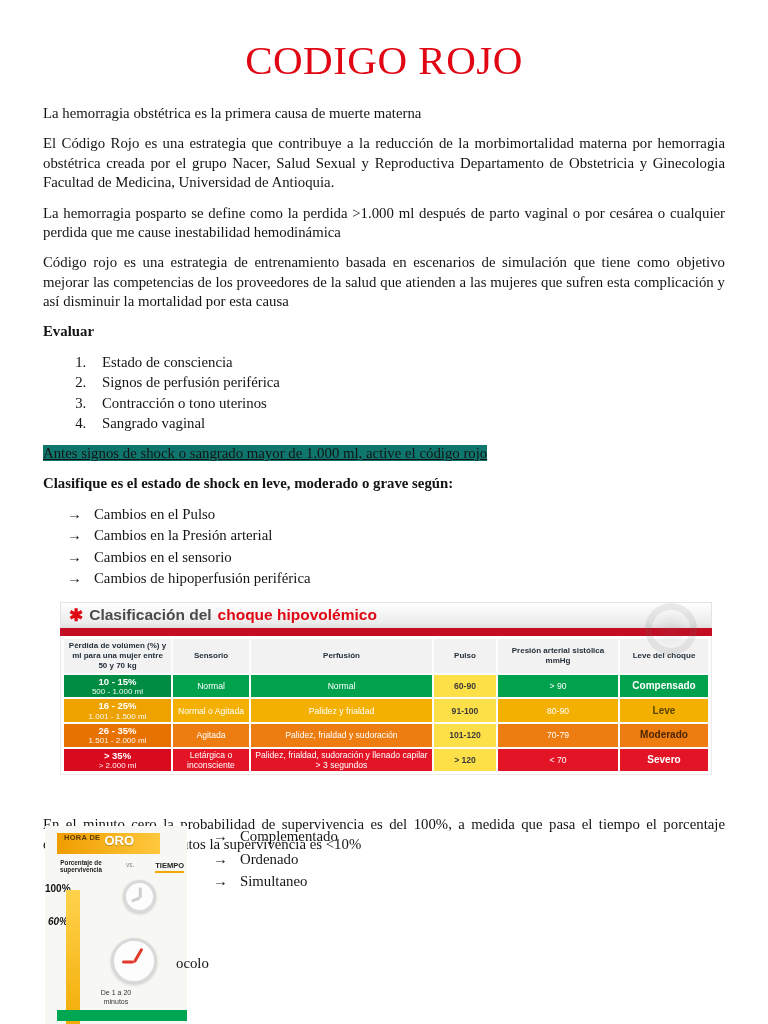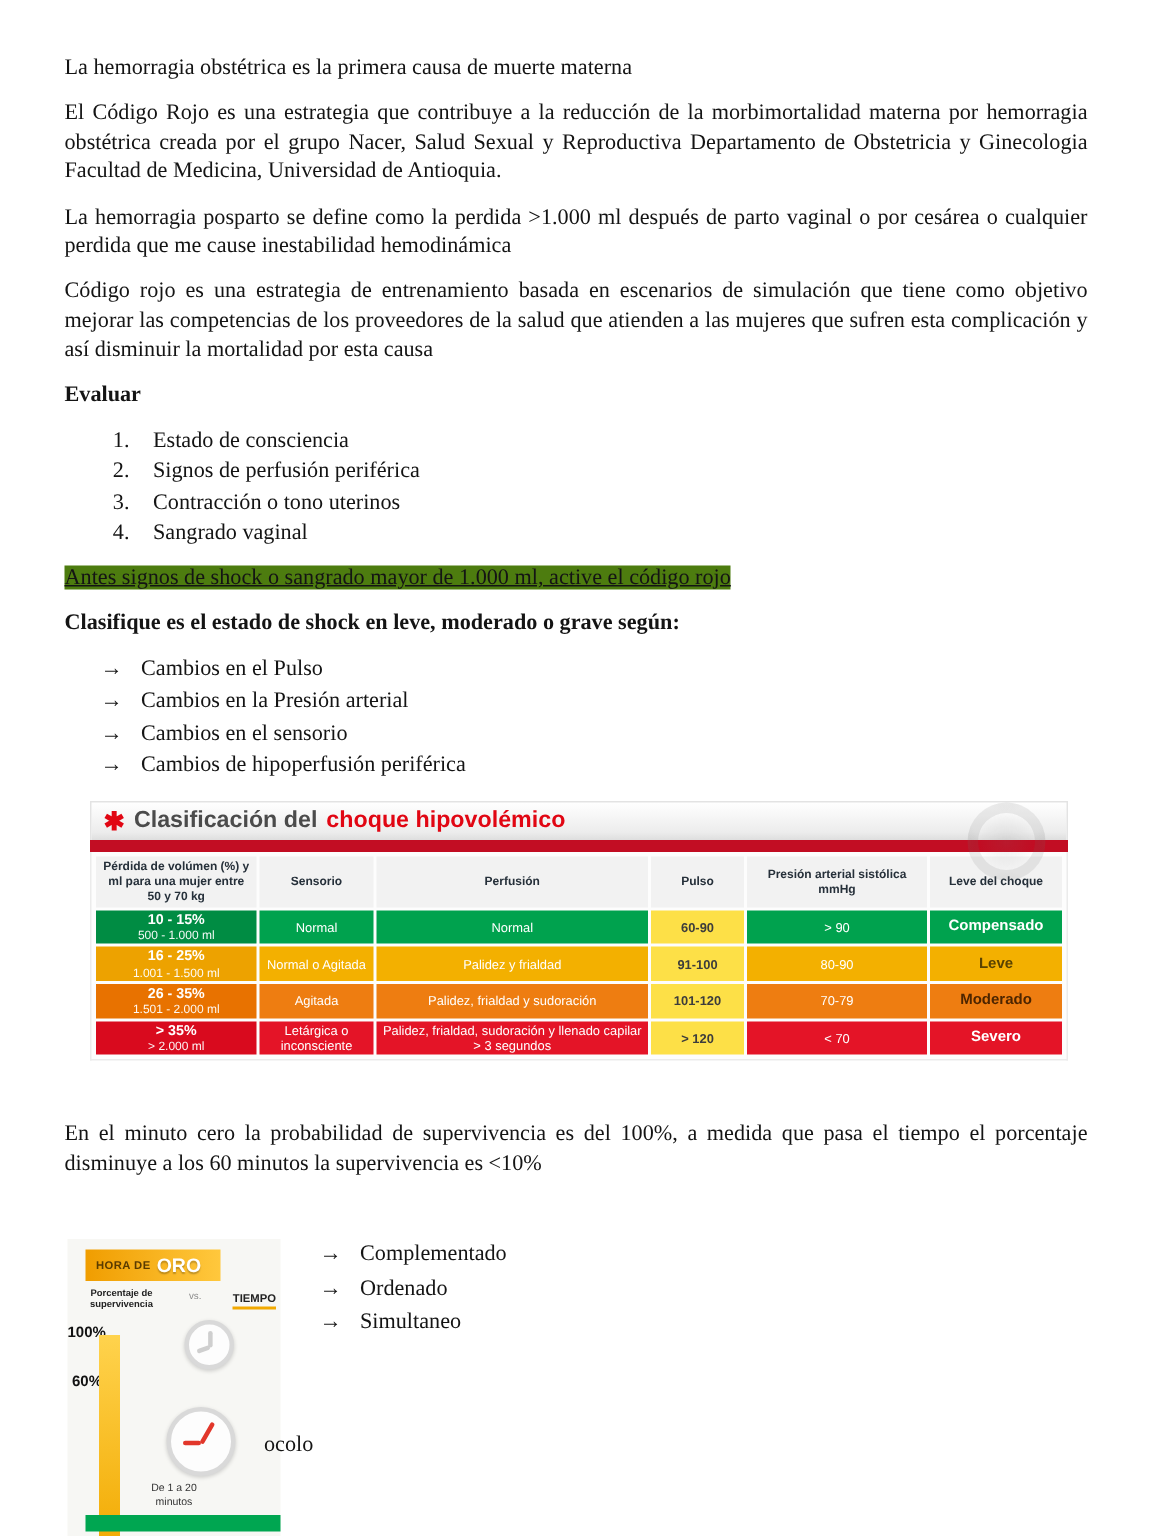--- a/index.html
+++ b/index.html
@@ -10,21 +10,21 @@
   }
   .content { padding:36px 43px 0 43px; }
   .doc-title {
     color:#e10613; font-size:41px; font-weight:400; text-align:center;
     margin-bottom:20px; letter-spacing:.5px; font-family:"Liberation Serif", serif;
   }
   .content p { text-align:justify; line-height:1.31; margin-bottom:11px; }
   .bold { font-weight:bold; }
   ol.num-list { margin:0 0 10px 0; padding-left:47px; line-height:1.32; }
   ol.num-list li { padding-left:12px; margin-bottom:1px; }
-  .hl { background:#4d7c0f; text-decoration:underline; }
+  .hl { background:#0f766e; text-decoration:underline; }
   .arrow-list { margin:0 0 10px 0; }
   .arrow-item { display:flex; padding-left:24px; line-height:1.32; margin-bottom:2px; }
   .arrow-item .arrow { width:27px; flex:none; }
 
   
   .shock-table { position:relative; width:652px; margin:13px 0 0 17px; font-family:"Liberation Sans", sans-serif; }
   .st-titlebar {
     height:26px; background:linear-gradient(180deg,#ffffff 0%,#ececec 80%,#dedede 100%);
     display:flex; align-items:center; gap:6px; padding-left:8px; border:1px solid #e3e3e3; border-bottom:none;
   }
@@ -73,33 +73,33 @@
   .figure-hora {
     position:relative; width:142px; height:210px; background:#f7f7f4; margin-right:6px; flex:none;
     font-family:"Liberation Sans", sans-serif;
   }
   .bottom-text { flex:1; padding-top:1px; }
   .bottom-text p { text-align:justify; line-height:1.31; margin-bottom:10px; }
   .bottom-text .trabajo-heading { margin:14px 0 10px 0; }
   .bottom-text .arrow-item { padding-left:20px; margin-bottom:3px; }
 
   .hora-banner {
-    position:absolute; left:12px; top:7px; width:90px; height:21px;
+    position:absolute; left:12px; top:7px; width:103px; height:21px;
     background:linear-gradient(90deg,#f09d00,#ffc83d);
-    display:flex; align-items:center; gap:4px; padding-left:7px;
+    display:flex; align-items:flex-start; gap:4px; padding-left:7px;
   }
   .hora-banner-prefix { font-size:7.5px; font-weight:bold; color:#5a3b00; letter-spacing:.3px; }
   .hora-banner-emphasis { font-size:13px; font-weight:bold; color:#fff; text-shadow:0 1px 1px rgba(0,0,0,.25); }
   .hora-axis { position:absolute; left:12px; right:3px; top:33px; display:flex; justify-content:space-between;text-align:center; }
   .axis-y { width:48px; font-size:6.3px; font-weight:bold; line-height:1.15; color:#222; }
   .axis-vs { font-size:6.5px; color:#8a8a8a; margin-top:2px; }
   .axis-x { font-size:7.5px; font-weight:bold; color:#222; border-bottom:2px solid #f2a900; padding-bottom:1px; margin-top:2px; align-self:flex-start; }
   .hora-pct { position:absolute; font-weight:bold; font-size:10px; color:#111; }
   .pct-100 { left:0; top:57px; }
-  .pct-60 { left:3px; top:90px; }
+  .pct-60 { left:3px; top:90px;font-style:italic; }
   .hora-goldbar { position:absolute; left:21px; top:64px; width:14px; height:146px; background:linear-gradient(180deg,#ffd34d,#f2a900); }
   .clock { position:absolute; background:#fdfdfd; border:3px solid #d9d9d9; border-radius:50%; box-shadow:0 1px 3px rgba(0,0,0,.18); }
   .clock1 { left:78px; top:54px; width:33px; height:33px; }
   .clock2 { left:66px; top:112px; width:46px; height:46px; }
   .hand { position:absolute; left:50%; top:50%; transform-origin:left center; height:2.5px; border-radius:2px; }
   .clock1 .hand { background:#cfcfcf; }
   .clock2 .hand { background:#e2372b; }
   .clock1 .h-a { width:11px; transform:rotate(-90deg); }
   .clock1 .h-b { width:9px; transform:rotate(160deg); }
   .clock2 .h-a { width:16px; transform:rotate(-60deg); }
@@ -108,20 +108,21 @@
   .hora-greenbar { position:absolute; left:12px; right:0; top:184px; height:11px; background:#00a651; }
 
   .clipped-fragment { position:absolute; left:176px; top:955px; font-size:14.8px; color:#141414; }
 </style>
 </head>
 <body>
 
 <div class="page">
   <div class="content">
 
+    <h1 class="doc-title">CODIGO ROJO</h1>
 
     <p>La hemorragia obstétrica es la primera causa de muerte materna</p>
     <p>El Código Rojo es una estrategia que contribuye a la reducción de la morbimortalidad materna por hemorragia obstétrica creada por el grupo Nacer, Salud Sexual y Reproductiva Departamento de Obstetricia y Ginecologia Facultad de Medicina, Universidad de Antioquia.</p>
     <p>La hemorragia posparto se define como la perdida &gt;1.000 ml después de parto vaginal o por cesárea o cualquier perdida que me cause inestabilidad hemodinámica</p>
     <p>Código rojo es una estrategia de entrenamiento basada en escenarios de simulación que tiene como objetivo mejorar las competencias de los proveedores de la salud que atienden a las mujeres que sufren esta complicación y así disminuir la mortalidad por esta causa</p>
 
     <p class="bold">Evaluar</p>
     <ol class="num-list">
       <li>Estado de consciencia</li>
       <li>Signos de perfusión periférica</li>

